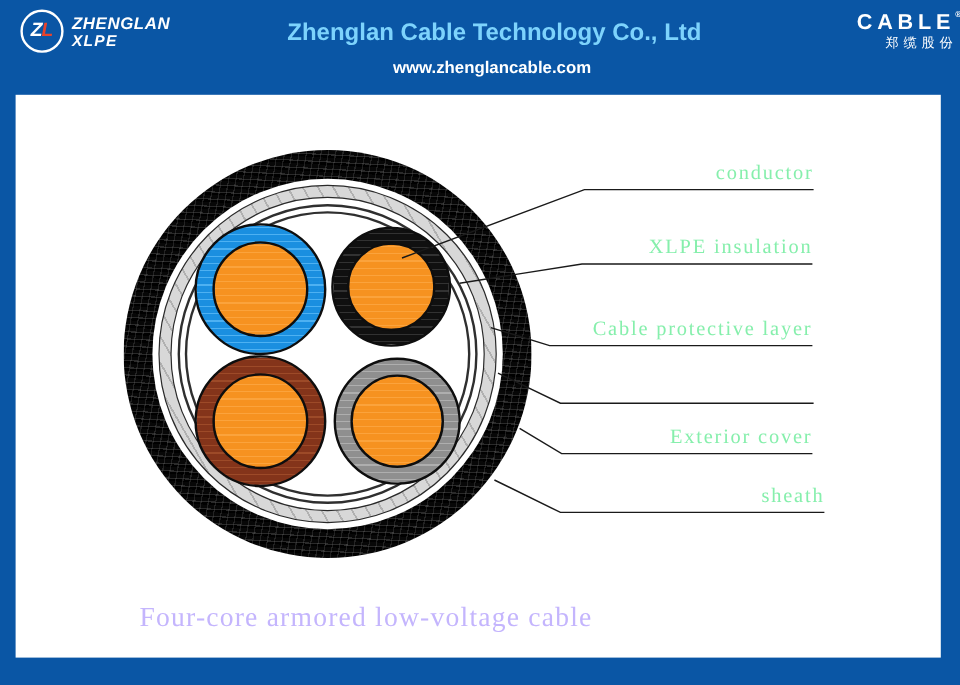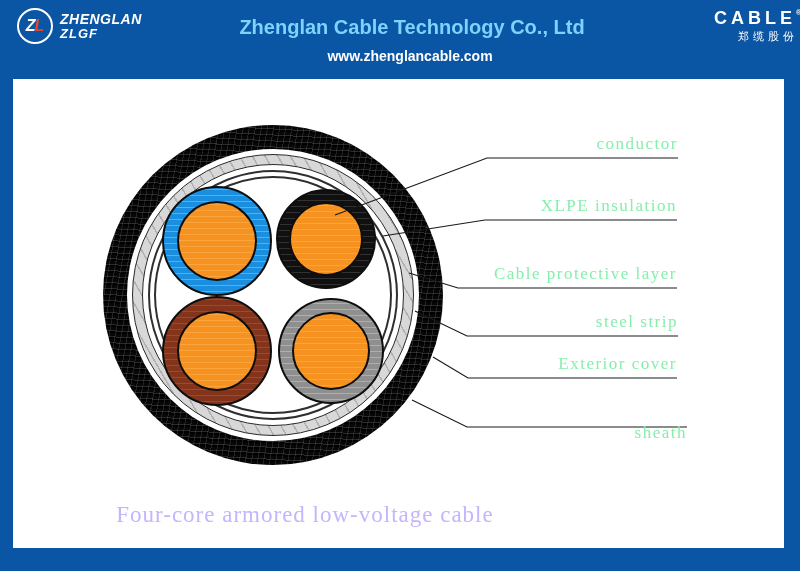--- a/index.html
+++ b/index.html
@@ -67,21 +67,21 @@
 <div id="page">
 
   <div id="header">
     <div class="brand-left">
       <div class="logo-circle">
         <span class="z">Z</span>
           <span class="l">L</span>
       </div>
       <div class="brand-text">
         <div class="t1">ZHENGLAN</div>
-        <div class="t2">ZLGF</div>
+        <div class="t2">XLPE</div>
       </div>
     </div>
     <div class="company">Zhenglan Cable Technology Co., Ltd</div>
     <div class="website">www.zhenglancable.com</div>
     <div class="stock-logo">
       <div class="latin"><span>CABLE</span><span class="reg">®</span></div>
       <div class="cjk">郑缆股份</div>
     </div>
   </div>
 
@@ -113,19 +113,18 @@
     <polyline points="383,236 485,220 677,220" fill="none" stroke="#1a1a1a" stroke-width="1.2"></polyline>
     <polyline points="409,273 458,288 677,288" fill="none" stroke="#1a1a1a" stroke-width="1.2"></polyline>
     <polyline points="415,311 467,336 678,336" fill="none" stroke="#1a1a1a" stroke-width="1.2"></polyline>
     <polyline points="433,357 468,378 677,378" fill="none" stroke="#1a1a1a" stroke-width="1.2"></polyline>
     <polyline points="412,400 467,427 687,427" fill="none" stroke="#1a1a1a" stroke-width="1.2"></polyline>
   </svg>
 
   <div class="lbl" style="left:487px;top:134px;width:191px;">conductor</div>
   <div class="lbl" style="left:485px;top:196px;width:192px;">XLPE insulation</div>
   <div class="lbl" style="left:458px;top:264px;width:219px;">Cable protective layer</div>
-  <div class="lbl" style="left:467px;top:312px;width:211px;">steel strip</div>
   <div class="lbl" style="left:468px;top:354px;width:209px;">Exterior cover</div>
-  <div class="lbl" style="left:467px;top:403px;width:220px;margin-top:20px;">sheath</div>
+  <div class="lbl" style="left:467px;top:403px;width:220px;">sheath</div>
 
   <div id="caption">Four-core armored low-voltage cable</div>
 
 </div>
 
 </body></html>

